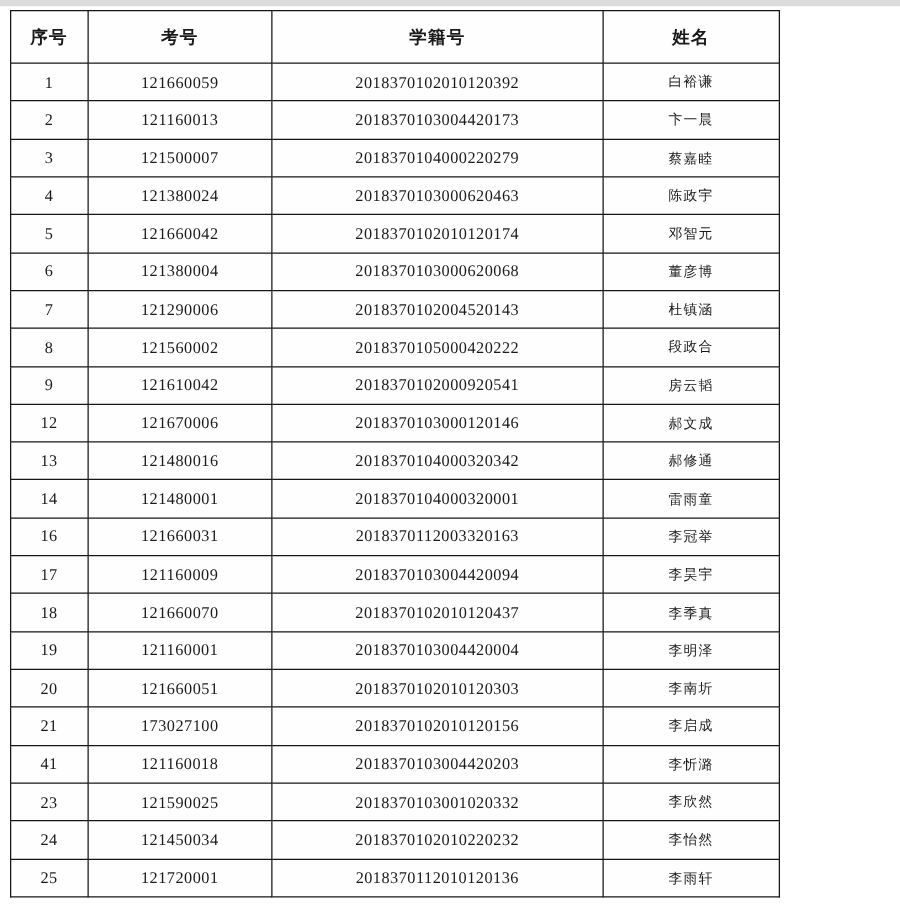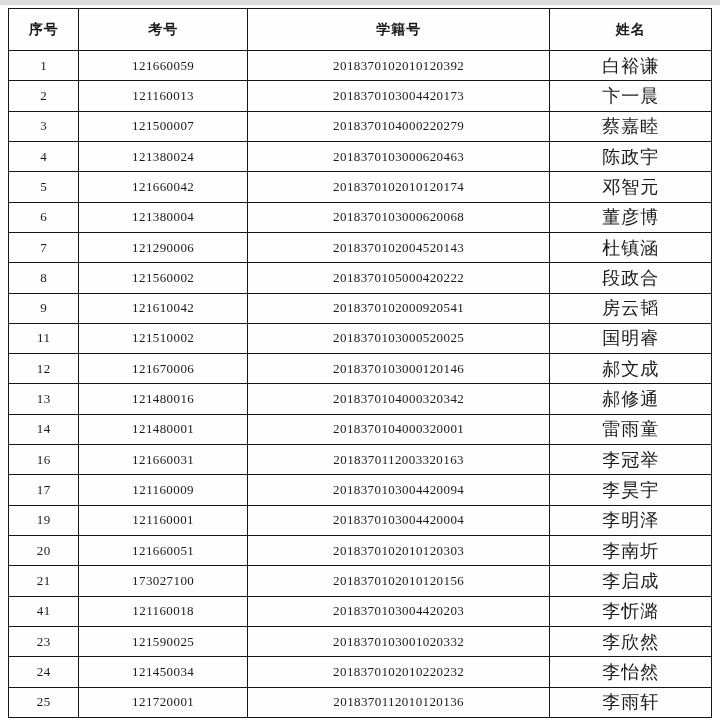--- a/index.html
+++ b/index.html
@@ -18,21 +18,21 @@
   .scan-edge-top {
     position: absolute;
     left: 0; top: 0;
     width: 720px; height: 5px;
     background: #dcdcdc;
   }
   table.roster {
     position: absolute;
     left: 8px;
     top: 8px;
-    width: 704px;
+    width: 616px;
     height: 710px;
     border-collapse: collapse;
     table-layout: fixed;
     background: #fefefe;
   }
   table.roster th,
   table.roster td {
     border: 1.6px solid #161616;
     text-align: center;
     vertical-align: middle;
@@ -46,21 +46,21 @@
   table.roster thead th {
     font-size: 14px;
     font-weight: bold;
     letter-spacing: 1px;
   }
   table.roster tbody td {
     font-size: 13px;
     letter-spacing: 0.4px;
   }
   table.roster tbody td:last-child {
-    font-size: 18px;
+    font-size: 11px;
     letter-spacing: 1px;
     font-family: Liberation Serif, serif;
   }
   col.c-seq  { width: 10%; }
   col.c-exam { width: 24%; }
   col.c-sid  { width: 43%; }
   col.c-name { width: 23%; }
 </style>
 </head>
 <body>
@@ -131,26 +131,20 @@
         <td>2018370105000420222</td>
         <td>段政合</td>
       </tr>
       <tr>
         <td>9</td>
         <td>121610042</td>
         <td>2018370102000920541</td>
         <td>房云韬</td>
       </tr>
       <tr>
-        <td>11</td>
-        <td>121510002</td>
-        <td>2018370103000520025</td>
-        <td>国明睿</td>
-      </tr>
-      <tr>
         <td>12</td>
         <td>121670006</td>
         <td>2018370103000120146</td>
         <td>郝文成</td>
       </tr>
       <tr>
         <td>13</td>
         <td>121480016</td>
         <td>2018370104000320342</td>
         <td>郝修通</td>
@@ -167,20 +161,26 @@
         <td>2018370112003320163</td>
         <td>李冠举</td>
       </tr>
       <tr>
         <td>17</td>
         <td>121160009</td>
         <td>2018370103004420094</td>
         <td>李昊宇</td>
       </tr>
       <tr>
+        <td>18</td>
+        <td>121660070</td>
+        <td>2018370102010120437</td>
+        <td>李季真</td>
+      </tr>
+      <tr>
         <td>19</td>
         <td>121160001</td>
         <td>2018370103004420004</td>
         <td>李明泽</td>
       </tr>
       <tr>
         <td>20</td>
         <td>121660051</td>
         <td>2018370102010120303</td>
         <td>李南圻</td>

